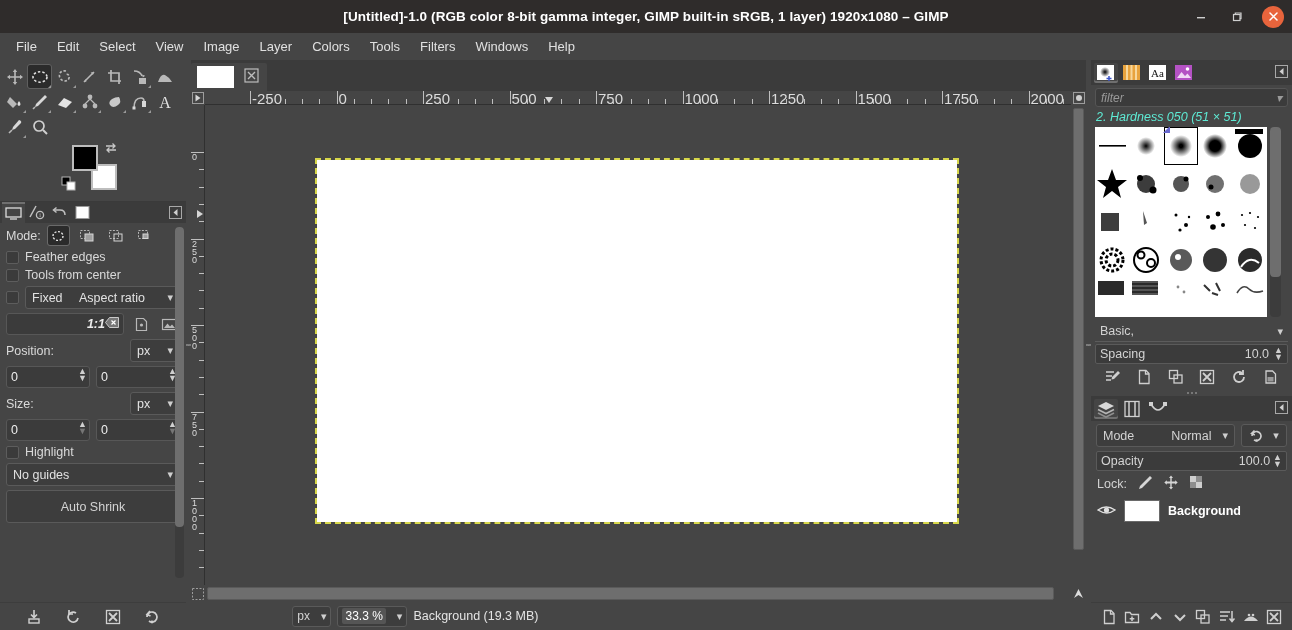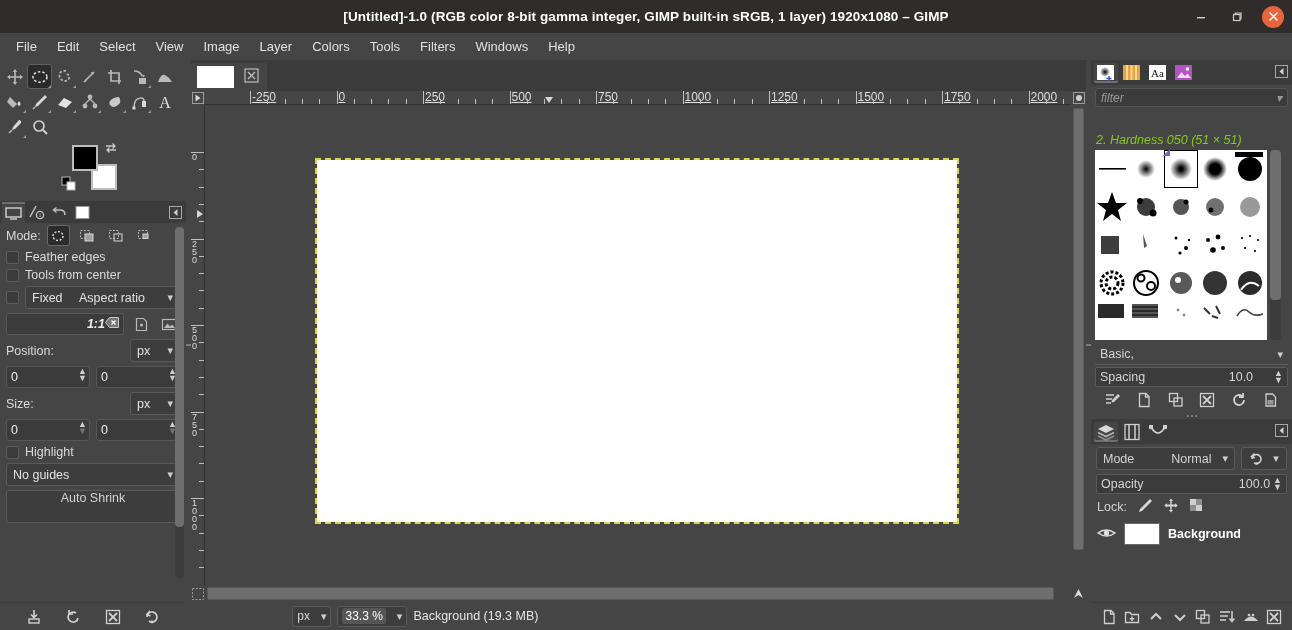--- a/index.html
+++ b/index.html
@@ -69,39 +69,39 @@
   }
   .combo .cv{white-space:nowrap;overflow:hidden;}
   .caret { color:#cfcfcf; font-size:11px; margin-left:6px; }
   .entry {
     background:#3b3b3b; border:1px solid #575757; border-radius:3px; height:22px;
     display:flex; align-items:center; padding:0 4px; font-size:12.5px; color:#ededed;
   }
   .spin { position:relative; display:flex; align-items:center; }
   .spinarrows { position:absolute; right:3px; top:2px; display:flex;flex-direction:column; line-height:7px; color:#cfcfcf; font-size:9px;}
   .btnflat { width:22px;height:22px;display:flex;align-items:center;justify-content:center; }
-  .fullbtn { background:#3d3d3d;border:1px solid #5a5a5a;border-radius:3px; height:33px; display:flex; padding:0 8px; font-size:12.5px;}
+  .fullbtn { background:#3d3d3d;border:1px solid #5a5a5a;border-radius:3px; height:33px; display:flex; align-items:center; padding:8px 8px; font-size:12.5px;}
   #optscroll { position:absolute; right:2px; top:4px; bottom:24px; width:9px; }
   #optscroll .track{position:absolute;inset:0;background:#3c3c3c;border-radius:4px;}
   #optscroll .thumb{position:absolute;left:0;top:0;width:9px;height:300px;background:#6e6e6e;border-radius:4px;}
   #optbottom { height:28px; background:#454545; display:flex; align-items:center; justify-content:space-around; padding:0 14px; border-top:1px solid #3d3d3d;}
   
   .vgrip { width:5px; background:#454545; display:flex; align-items:center; justify-content:center; }
   .vgrip i { display:block; width:2px;height:2px;background:#8a8a8a;margin:1px 0;border-radius:50%; }
   
   #center { flex:1; background:#454545; display:flex; flex-direction:column; min-width:0; }
   #imgtabs { height:31px; background:#3b3b3b; display:flex; align-items:flex-end; }
   #imgtab { height:28px; background:#454545; display:flex; align-items:center; gap:10px; padding:0 8px 0 6px; border-top-left-radius:2px;border-top-right-radius:2px;}
   #imgtab .thumb { width:37px;height:22px;background:#fff; }
   #canvasarea { flex:1; display:flex; flex-direction:column; background:#454545; position:relative; }
   #rulerrow { display:flex; height:14px; }
   #corner-tl { width:14px;height:14px;background:#454545;display:flex;align-items:center;justify-content:center;}
   #hruler { flex:1; background:#454545; position:relative; overflow:hidden; border-bottom:1px solid #303030;}
   #hruler .tick { position:absolute; bottom:0; width:1px; background:#bfbfbf; }
-  #hruler .lbl { position:absolute; top:-1px; font-size:12px; color:#dcdcdc;text-decoration:underline; }
+  #hruler .lbl { position:absolute; top:-1px; font-size:15px; color:#dcdcdc;text-decoration:underline; }
   #hruler .pointer{position:absolute;bottom:1px;width:0;height:0;border-left:4px solid transparent;border-right:4px solid transparent;border-top:6px solid #d6d6d6;}
   #canvrow { flex:1; display:flex; min-height:0; }
   #vruler { width:14px; background:#454545; position:relative; overflow:hidden; border-right:1px solid #303030;}
   #vruler .tick { position:absolute; right:0; height:1px; background:#bfbfbf; }
   #vruler .lbl { position:absolute; left:1px; font-size:9px; color:#dcdcdc; width:8px; line-height:8px; word-break:break-all;}
   #vruler .pointer{position:absolute;right:1px;width:0;height:0;border-top:4px solid transparent;border-bottom:4px solid transparent;border-left:6px solid #d6d6d6;}
   #canvasviewport { flex:1; background:#454545; position:relative; overflow:hidden; }
   #canvaspage { position:absolute; left:112px; top:55px; width:640px; height:362px; background:#ffffff;
      outline:2px dashed #000; }
   #canvaspage::before{content:"";position:absolute;inset:-2px;border:2px dashed #d7d74a;}
@@ -120,21 +120,21 @@
   #statusbar .zoomentry{background:#555;padding:1px 3px;border-radius:2px;color:#fff;font-size:12px;}
   #statusmsg { font-size:12.5px; color:#e4e4e4; }
   
   #rightdock { width:201px; background:#454545; display:flex; flex-direction:column; }
   .dtabs { height:25px; background:#3b3b3b; display:flex; align-items:center; padding-left:3px; gap:2px; position:relative;}
   .dtab { width:24px;height:20px;display:flex;align-items:center;justify-content:center;border-radius:2px;}
   .dtab.sel { background:#454545; box-shadow:0 -2px 0 #6f6f6f inset; }
   .dtabs .menubtn{position:absolute;right:4px;top:5px;}
   .filterrow{margin:3px 4px 2px 4px;height:19px;background:#3b3b3b;border:1px solid #555;border-radius:3px;display:flex;align-items:center;justify-content:space-between;padding:0 5px;}
   .filterrow span{font-size:12px;color:#9a9a9a;font-style:italic;}
-  #brushname{font-size:12.5px;color:#84cc16;font-style:italic;padding:1px 20px 3px 5px;margin-top:23px;}
+  #brushname{font-size:12.5px;color:#5eead4;font-style:italic;padding:1px 20px 3px 5px;}
   #brushgridwrap{margin:0 4px;display:flex;}
   #brushgrid{width:172px;height:190px;background:#fff;position:relative;overflow:hidden;}
   #brushgrid .cell{position:absolute;width:34.4px;height:38px;}
   #brushsb{width:11px;margin-left:3px;background:#3c3c3c;border-radius:4px;position:relative;}
   #brushsb .thumb{position:absolute;left:0;top:0;width:11px;height:150px;background:#6e6e6e;border-radius:4px;}
   .tagcombo{margin:4px 4px 0 4px;height:21px;background:#454545;border-bottom:1px solid #5c5c5c;display:flex;align-items:center;justify-content:space-between;padding:0 5px;font-size:12.5px;}
   .spacingrow{margin:2px 4px 0 4px;height:20px;background:#3b3b3b;border:1px solid #5a5a5a;border-radius:2px;display:flex;align-items:center;justify-content:space-between;padding:8px 4px;font-size:12.5px;position:relative;}
   .brushbtns{display:flex;align-items:center;justify-content:space-around;height:26px;padding:0 6px;}
   .hgrip{height:6px;display:flex;align-items:center;justify-content:center;}
   .hgrip i{width:2px;height:2px;background:#8a8a8a;border-radius:50%;margin:0 1px;display:block;}
@@ -914,21 +914,21 @@
         </div>
     </div>
 
     <div class="tagcombo">
       <span>Basic,</span>
       <span class="caret">▾</span>
     </div>
 
     <div class="spacingrow">
       <span>Spacing</span>
-      <span style="display:flex;align-items:center;gap:21px;">
+      <span style="display:flex;align-items:center;gap:5px;">
         <span>10.0</span>
         <span class="spinarrows" style="position:static;display:flex;flex-direction:column;">
             <span>▲</span>
             <span>▼</span>
           </span>
       </span>
     </div>
 
     <div class="brushbtns">
       <div class="btnflat">

